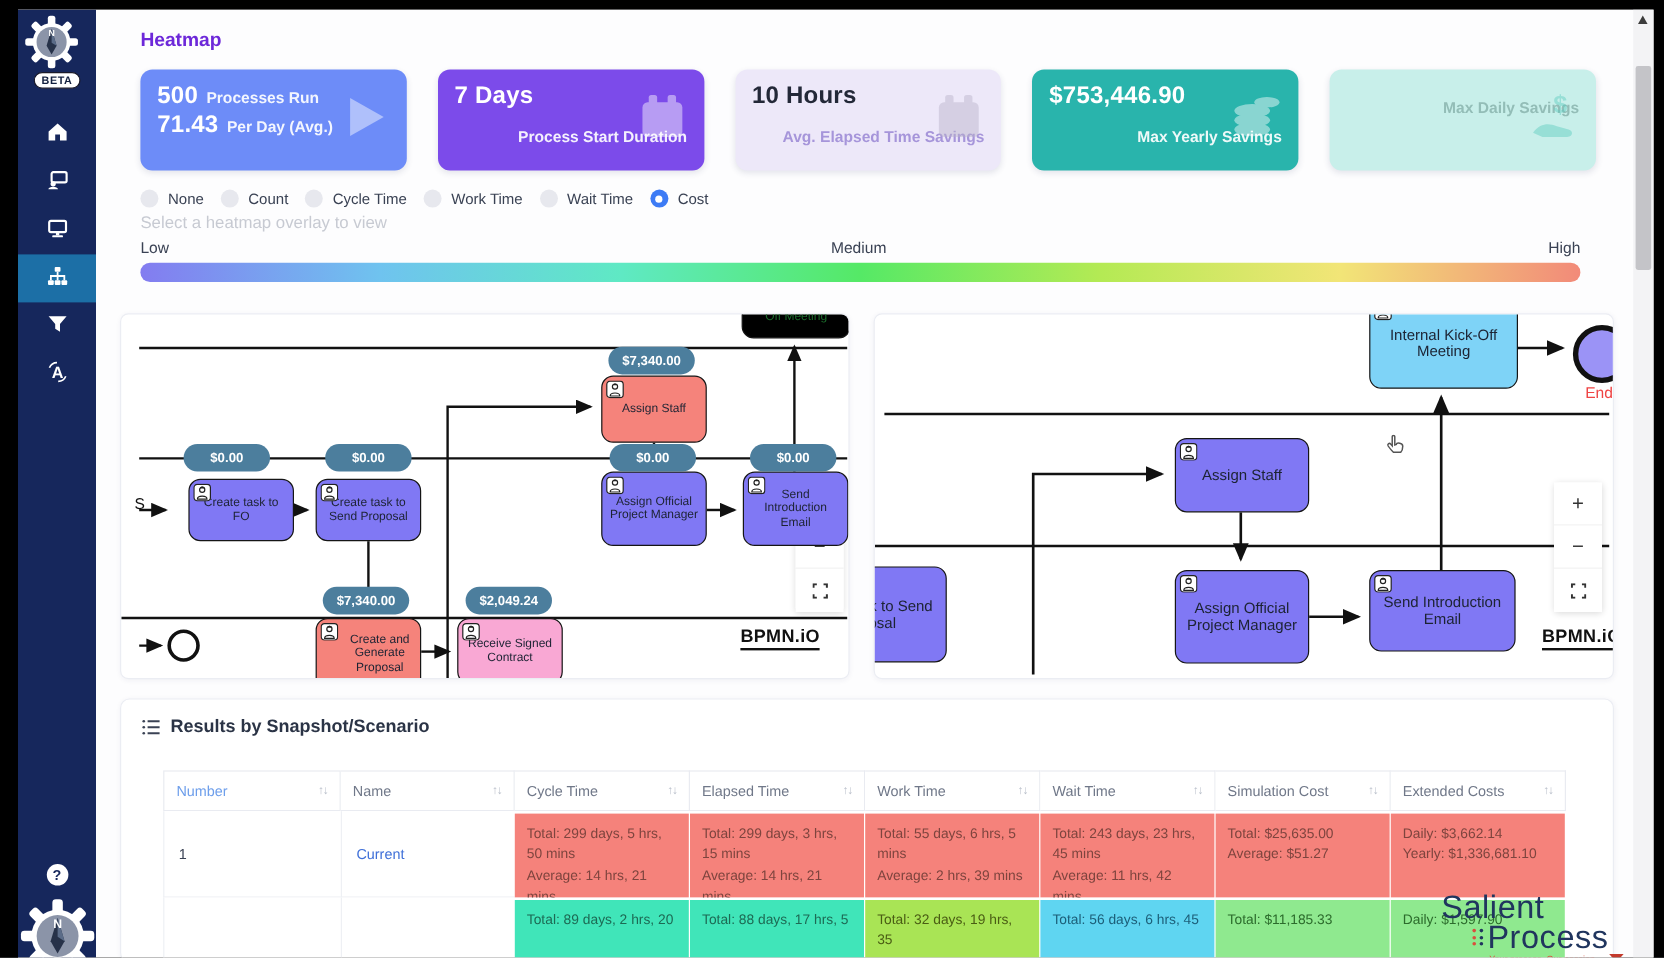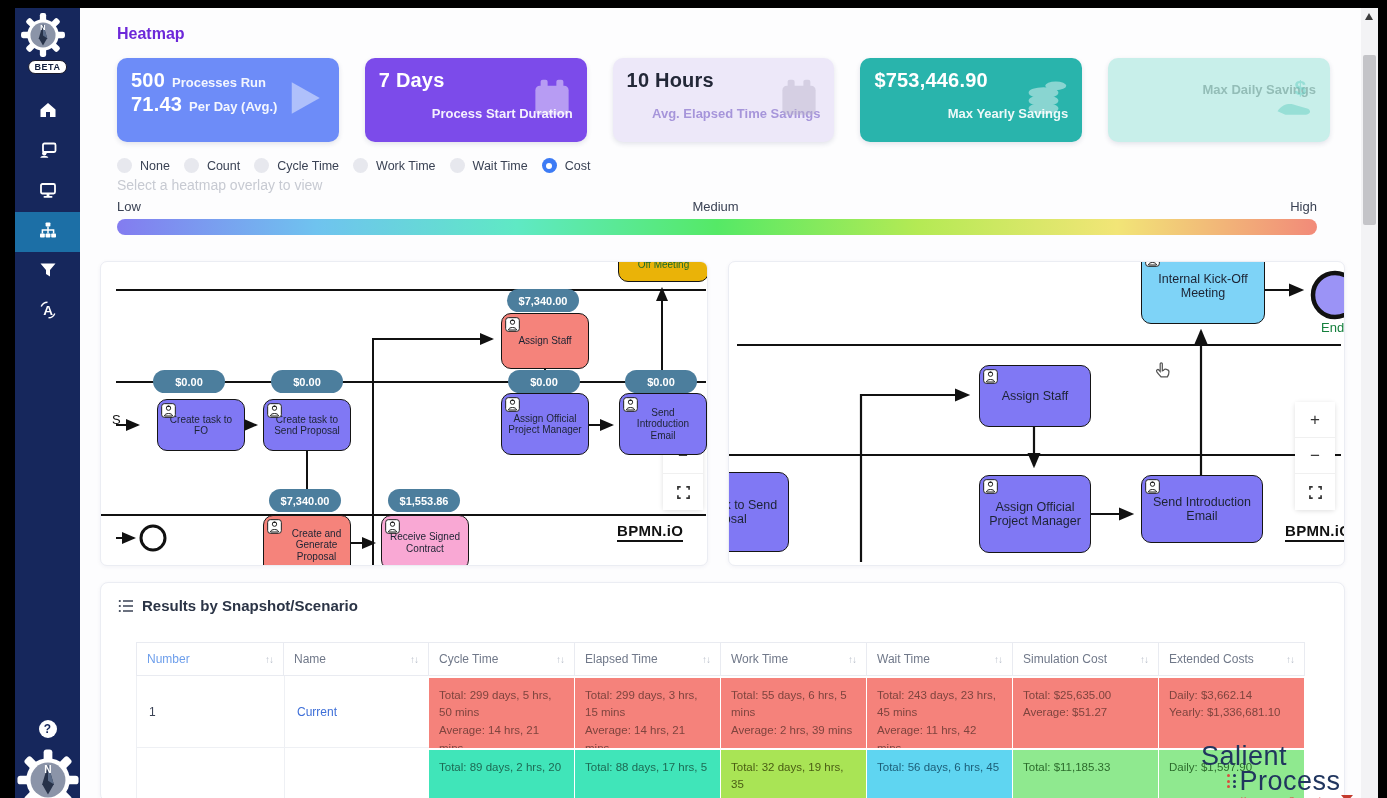--- a/index.html
+++ b/index.html
@@ -63,21 +63,21 @@
   .task { position:absolute; border:1.6px solid #151515; border-radius:10px; display:flex;
     align-items:center; justify-content:center; text-align:center; padding:3px 5px;
     color:#1c2333; font-weight:500; line-height:1.12; overflow:hidden; cursor:pointer; }
   #panel-left .task { font-size:10px; }
   #panel-right .task { font-size:12.5px; }
   .task .person { position:absolute; left:3px; top:3px; }
   .pill { position:absolute; height:23px; min-width:72px; border-radius:12px; color:#fff;
     font-size:11px; font-weight:bold; display:flex; align-items:center; justify-content:center;
     padding:0 9px; }
   .lane-label { position:absolute; font-size:13px; color:#111; font-weight:500; }
-  .end-label { position:absolute; font-size:13px; color:#15803d;text-align:right; }
+  .end-label { position:absolute; font-size:13px; color:#ef4444;text-align:right; }
   .zoom-controls { position:absolute; width:40px; background:#fff; border-radius:4px;
     box-shadow:0 1px 5px rgba(0,0,0,.13); display:flex; flex-direction:column; }
   .zc-btn { height:36px; display:flex; align-items:center; justify-content:center; font-size:17px;
     color:#333; border-bottom:1px solid #f0f0f0; cursor:pointer; background:#fff; border-left:none;
     border-right:none; border-top:none; font-family:"Liberation Sans",sans-serif; }
   .zc-btn:last-child { border-bottom:none; }
   .watermark { position:absolute; font-size:15px; font-weight:bold; color:#111;
     border-bottom:2.5px solid #111; letter-spacing:.3px; padding-bottom:1px; }
   .cursor-hand { position:absolute; }
 
@@ -412,30 +412,30 @@
           </div>
           <div class="task" style="left: 280px; top: 253px; width: 88px; height: 55px; background: #f9a8d4;">
             <span class="person"><svg viewBox="0 0 18 18" width="15" height="15">
                 <rect x="0.8" y="0.8" width="16.4" height="16.4" rx="3.2" fill="#fff" stroke="#222" stroke-width="1.2"></rect>
                 <circle cx="9" cy="6.2" r="2.6" fill="#fff" stroke="#222" stroke-width="1.2"></circle>
                 <path d="M6.5 4.9 a2.6 2.6 0 0 1 5 0 Z" fill="#222"></path>
                 <path d="M4.2 15.6 C4.2 11.6 13.8 11.6 13.8 15.6 Z" fill="#fff" stroke="#222" stroke-width="1.2"></path>
               </svg></span>
             <span>Receive Signed Contract</span>
           </div>
-          <div class="task" style="left: 517px; top: -14px; width: 91px; height: 34px; background: #eab308; color: rgb(26, 107, 42);">
+          <div class="task" style="left: 517px; top: -14px; width: 91px; height: 34px; background: #000000; color: rgb(26, 107, 42);">
             <span>Off Meeting</span>
           </div>
           <div class="pill" style="left: 406px; top: 27px; background: rgb(76, 126, 157);">$7,340.00</div>
           <div class="pill" style="left: 52px; top: 108px; background: rgb(76, 126, 157);">$0.00</div>
           <div class="pill" style="left: 170px; top: 108px; background: rgb(76, 126, 157);">$0.00</div>
           <div class="pill" style="left: 407px; top: 108px; background: rgb(76, 126, 157);">$0.00</div>
           <div class="pill" style="left: 524px; top: 108px; background: rgb(76, 126, 157);">$0.00</div>
           <div class="pill" style="left: 168px; top: 227px; background: rgb(76, 126, 157);">$7,340.00</div>
-          <div class="pill" style="left: 287px; top: 227px; background: rgb(76, 126, 157);">$1,553.86</div>
+          <div class="pill" style="left: 287px; top: 227px; background: rgb(76, 126, 157);">$2,049.24</div>
         </div>
 
       <div class="panel" id="panel-right">
         <svg class="wires" width="617" height="305">
           <defs>
             <marker id="ah2" markerWidth="8" markerHeight="8" refX="6" refY="3" orient="auto">
               <path d="M0,0 L7,3 L0,6 Z" fill="#111"></path>
             </marker>
           </defs>
           <g stroke="#111" stroke-width="2.2" fill="none">

